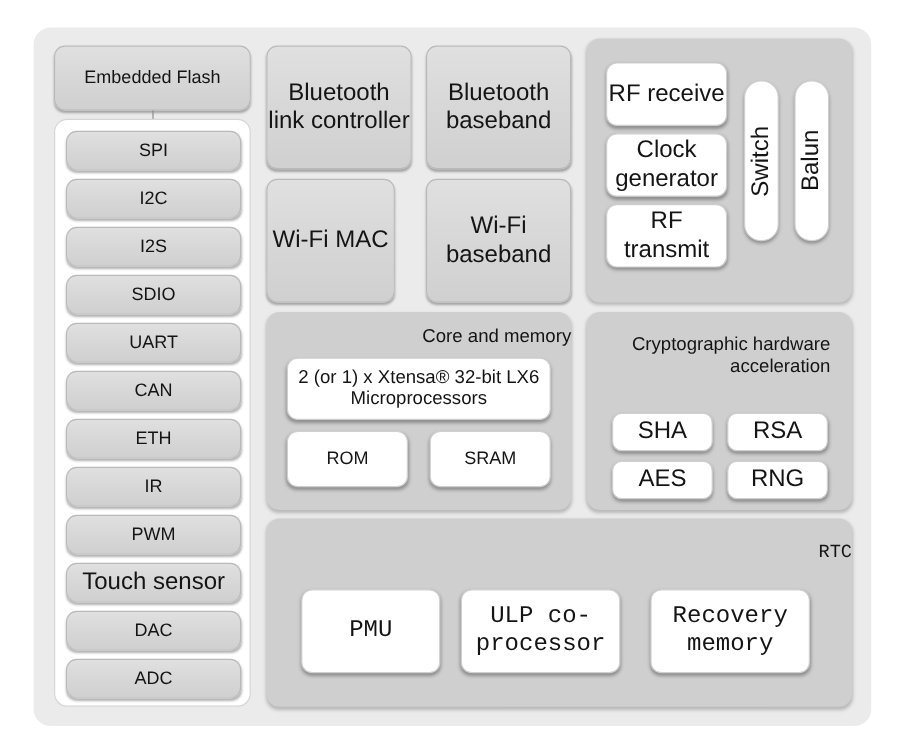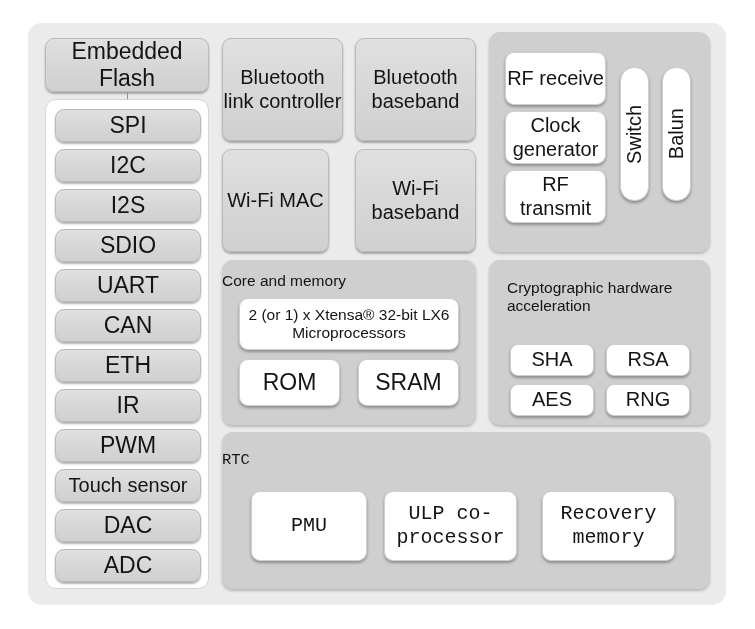--- a/index.html
+++ b/index.html
@@ -70,41 +70,41 @@
     box-sizing: border-box;
     background: #ffffff;
     border: 1px solid #d6d6d6;
     border-radius: 11px;
   }
 
   .panel-title {
     position: absolute;
     left: 0;
     width: 100%;
-    text-align: left;
+    text-align: right;
     font-size: 15.5px;
     line-height: 1.15;
     color: #141414;
   }
 
   
   .vert-blk span {
     writing-mode: vertical-rl;
     transform: rotate(180deg);
     display: block;
   }
 
   
   .connector {
     position: absolute;
     background: #8d8d8d;
   }
   .fs-155 { font-size: 15.5px; }
   .fs-16  { font-size: 20px; }
-  .fs-17  { font-size: 23px; }
+  .fs-17  { font-size: 15px; }
 </style>
 </head>
 <body>
 
 <div id="chip-diagram">
 
   <div class="blk gray-blk fs-17" style="left:17px; top:15px; width:164px; height:54px;">
     <span>Embedded Flash</span>
   </div>
 

